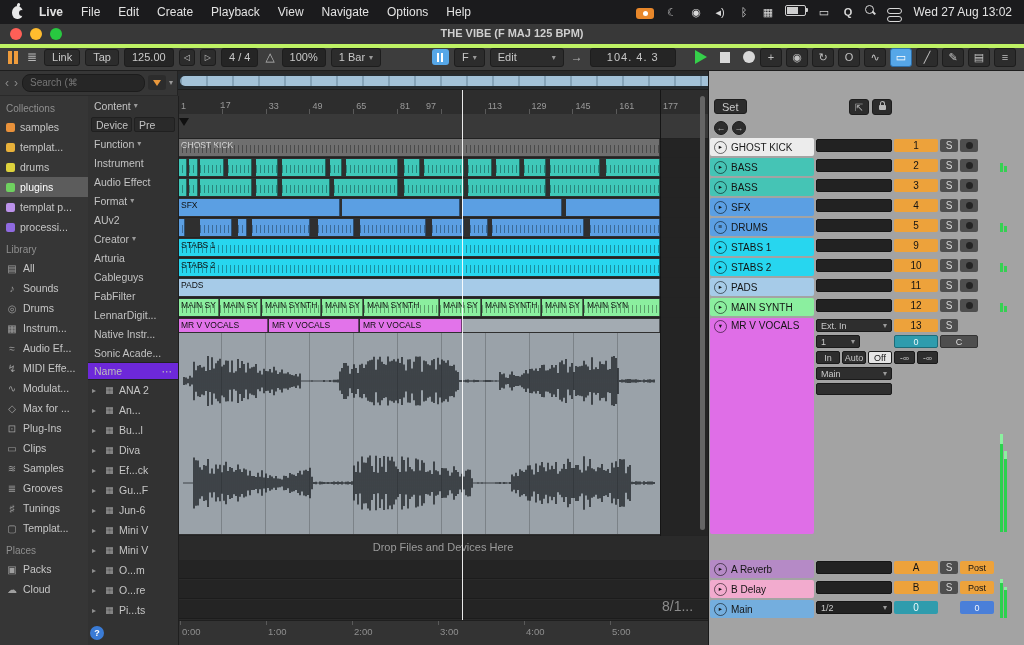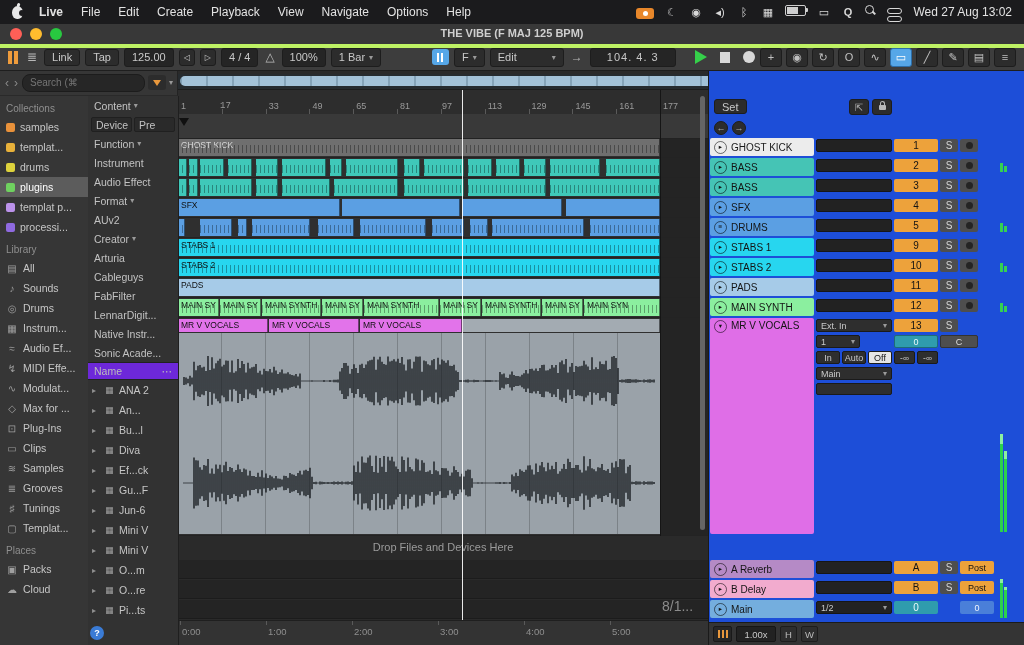--- a/index.html
+++ b/index.html
@@ -117,21 +117,21 @@
   .retlane{position:absolute;left:178px;width:530px;height:18px;background:#242424;border-bottom:1px solid #1c1c1c;z-index:6}
   #zoomreadout{position:absolute;left:662px;top:598px;font-size:14px;color:#8c8c8c;z-index:9}
   #timeruler{position:absolute;left:178px;top:620px;width:530px;height:25px;background:#333;border-top:1px solid #1f1f1f;z-index:8}
   .t-lab{position:absolute;top:5px;font-size:9.5px;color:#8f8f8f}
   .t-tick{position:absolute;top:0;width:1px;height:4px;background:#5a5a5a}
   #endline{position:absolute;left:660px;top:90px;width:1px;height:446px;background:#151515;z-index:7}
   #playhead{position:absolute;left:462px;top:90px;width:1px;height:530px;background:rgba(255,255,255,.9);z-index:12}
   #vscroll{position:absolute;left:700px;top:96px;width:5px;height:434px;background:#656565;border-radius:3px;z-index:13}
 
   
-  #rightpanel{position:absolute;left:708px;top:70px;right:0;bottom:0;background:#1d4ed8;border-left:1px solid #1a1a1a;z-index:10}
+  #rightpanel{position:absolute;left:708px;top:70px;right:0;bottom:0;background:#a3a3a3;border-left:1px solid #1a1a1a;z-index:10}
   .setbtn{position:absolute;left:5px;top:29px;height:15px}
   .mini-btn{position:absolute;top:29px;width:20px;height:16px;background:#2c2c2c;border:1px solid #1d1d1d;border-radius:3px;
             display:flex;align-items:center;justify-content:center;color:#b8b8b8;font-size:10px;box-sizing:border-box}
   .lock{width:7px;height:5px;background:#b8b8b8;border-radius:1px;position:relative;display:block}
   .lock::before{content:"";position:absolute;left:1px;top:-4px;width:5px;height:4px;border:1px solid #b8b8b8;border-bottom:none;border-radius:3px 3px 0 0;box-sizing:border-box}
   .circ-btn{position:absolute;top:51px;width:14px;height:14px;border-radius:50%;background:#2c2c2c;border:1px solid #1d1d1d;
             display:flex;align-items:center;justify-content:center;color:#b0b0b0;font-size:9px;box-sizing:border-box}
   .hrow{position:absolute;left:0;width:316px}
   .name-cell{position:absolute;left:1px;top:0;bottom:2px;width:104px;border-radius:2px;display:flex;align-items:flex-start;
              gap:4px;padding:2px 4px;font-size:10px;color:#141414;overflow:hidden;box-sizing:border-box;white-space:nowrap}
@@ -499,21 +499,21 @@
       <span class="ruler-num" style="left: 42px; font-family: Liberation Mono, monospace;">17</span>
       <span class="ruler-tick" style="left: 87.64px;"></span>
       <span class="ruler-num" style="left: 90.64px;">33</span>
       <span class="ruler-tick" style="left: 131.46px;"></span>
       <span class="ruler-num" style="left: 134.46px;">49</span>
       <span class="ruler-tick" style="left: 175.28px;"></span>
       <span class="ruler-num" style="left: 178.28px;">65</span>
       <span class="ruler-tick" style="left: 219.1px;"></span>
       <span class="ruler-num" style="left: 222.1px;">81</span>
       <span class="ruler-tick" style="left: 262.92px;"></span>
-      <span class="ruler-num" style="left: 264px; text-align: center;">97</span>
+      <span class="ruler-num" style="left: 248px; text-align: center;">97</span>
       <span class="ruler-tick" style="left: 306.74px;"></span>
       <span class="ruler-num" style="left: 309.74px;">113</span>
       <span class="ruler-tick" style="left: 350.56px;"></span>
       <span class="ruler-num" style="left: 353.56px;">129</span>
       <span class="ruler-tick" style="left: 394.38px;"></span>
       <span class="ruler-num" style="left: 397.38px;">145</span>
       <span class="ruler-tick" style="left: 438.2px;"></span>
       <span class="ruler-num" style="left: 441.2px;">161</span>
       <span class="ruler-tick" style="left: 482.02px;"></span>
       <span class="ruler-num" style="left: 485.02px;">177</span>
@@ -892,22 +892,14 @@
             <span class="car">▾</span>
           </div>
           <div class="num-cell" style="background: rgb(47, 156, 173); color: rgb(234, 248, 250);">0</div>
           <div class="post-cell" style="background: rgb(74, 127, 217); color: rgb(238, 244, 255);">0</div>
           <div class="meter-tall" style="top: -38px; height: 56px;">
             <i style="height: 70%;"></i>
             <i style="height: 55%;"></i>
           </div>
         </div>
       </div>
-    <div id="rfooter">
-      <span class="cuebox">
-          <i></i>
-        </span>
-      <span class="speedbox">1.00x</span>
-      <span class="hwbox">H</span>
-      <span class="hwbox">W</span>
-    </div>
   </div>
 </div>
 
 </body></html>

